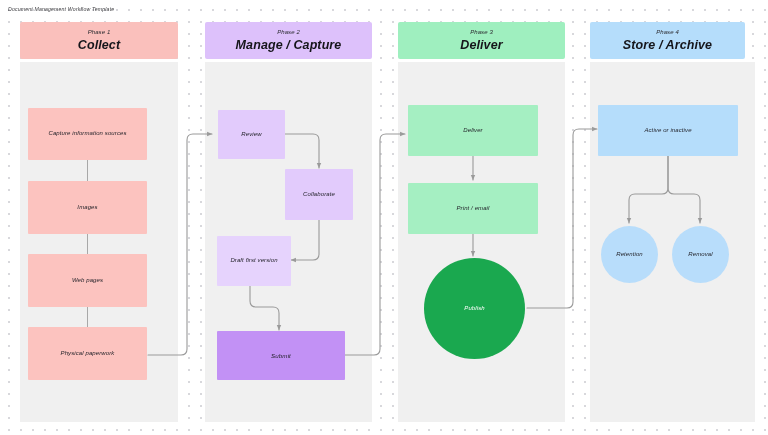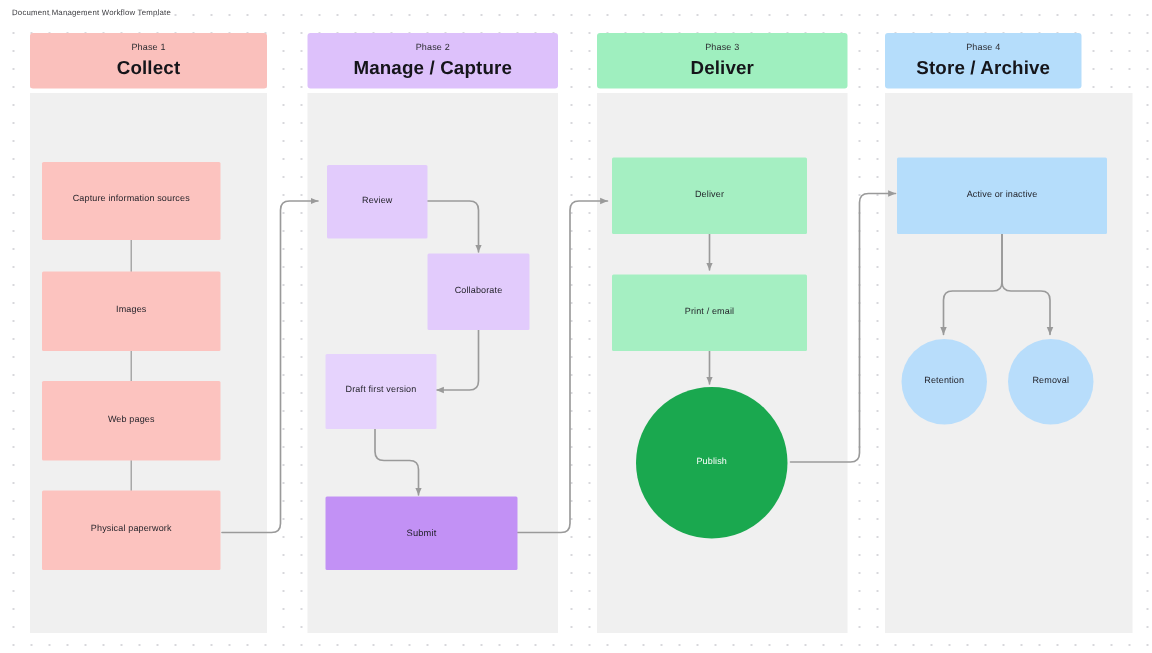--- a/index.html
+++ b/index.html
@@ -11,20 +11,21 @@
   #canvas {
     position: relative;
     width: 768px;
     height: 435px;
     overflow: hidden;
     background-color: #ffffff;
     background-image: radial-gradient(#d8d8dc 0.9px, transparent 0.9px);
     background-size: 12px 12px;
     background-position: 3px 4px;
     font-family: "Liberation Sans", sans-serif;
+    font-style: italic;
   }
   #doc-title {
     position: absolute;
     left: 8px;
     top: 6px;
     font-size: 5.2px;
     color: #3b3b3f;
     letter-spacing: 0.15px;
     white-space: nowrap;
   }
@@ -106,21 +107,21 @@
     <div class="phase-name">Collect</div>
   </div>
   <div class="phase-header" style="left:205px; top:22px; width:167px; height:37px; background:#ddc1fb;">
     <div class="phase-num">Phase 2</div>
     <div class="phase-name">Manage / Capture</div>
   </div>
   <div class="phase-header" style="left:398px; top:22px; width:167px; height:37px; background:#9fefbf;">
     <div class="phase-num">Phase 3</div>
     <div class="phase-name">Deliver</div>
   </div>
-  <div class="phase-header" style="left:590px; top:22px; width:131px; height:37px; background:#b5ddfb;">
+  <div class="phase-header" style="left:590px; top:22px; width:155px; height:37px; background:#b5ddfb;">
     <div class="phase-num">Phase 4</div>
     <div class="phase-name">Store / Archive</div>
   </div>
 
   <svg id="edges" viewBox="0 0 768 435">
     <defs>
       <marker id="arrow" viewBox="0 0 10 10" refX="8.6" refY="5" markerWidth="5.2" markerHeight="5.2" orient="auto-start-reverse">
         <path d="M 0 1.2 L 9 5 L 0 8.8 z" fill="#9a9a9a"></path>
       </marker>
     </defs>

